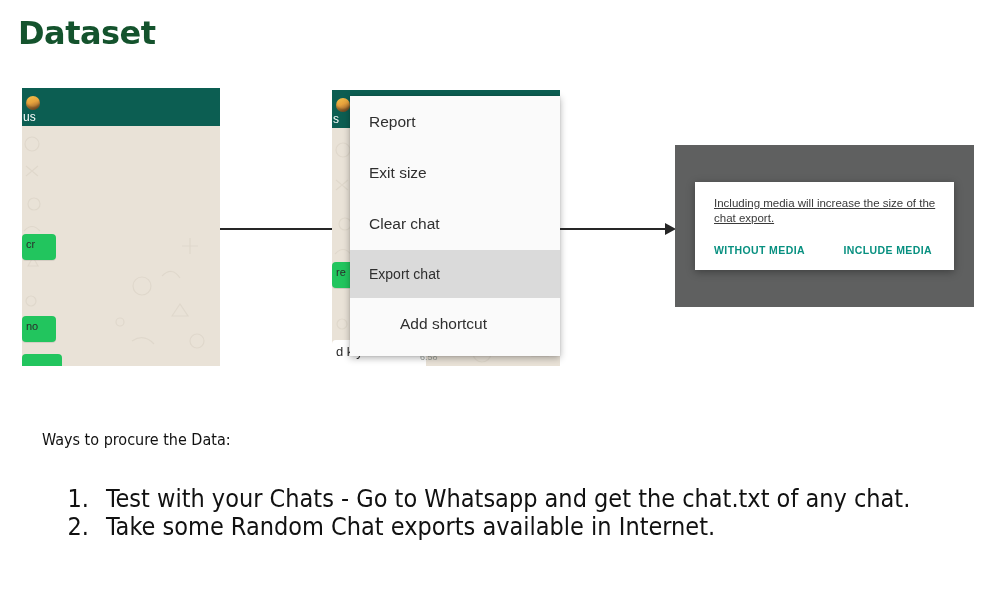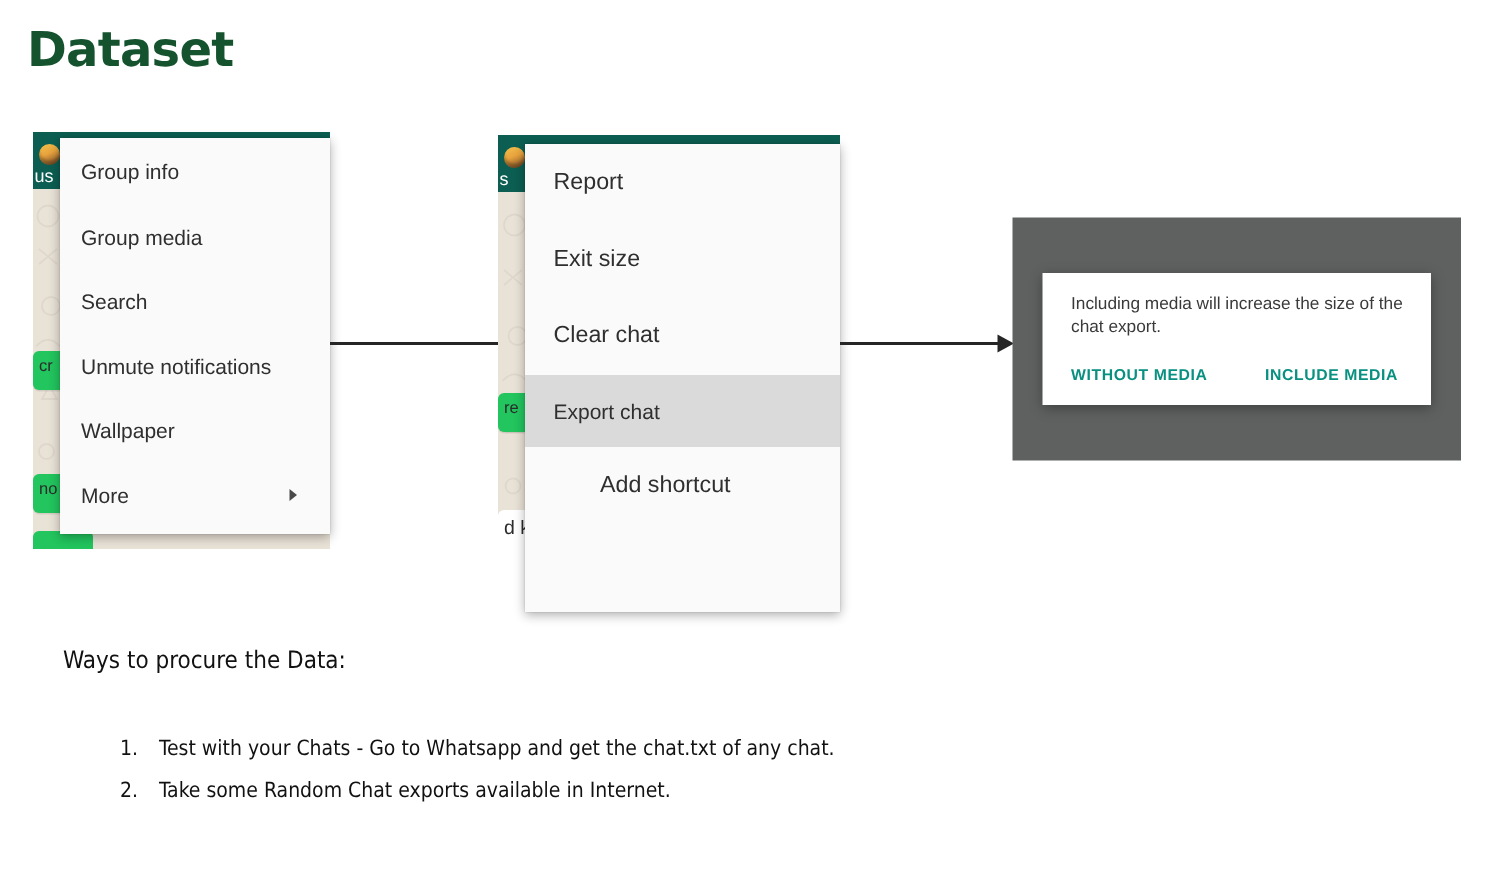--- a/index.html
+++ b/index.html
@@ -77,20 +77,21 @@
     position:absolute;background:#5f6060;
   }
   #dialog-card{
     position:absolute;background:#ffffff;
     box-shadow:0 2px 8px rgba(0,0,0,.35);
   }
   #dialog-message{
     position:absolute;left:19px;top:14px;right:14px;
     font-size:11.5px;line-height:15px;color:#3a3a3a;
     font-family:"Liberation Sans", sans-serif;
+    text-decoration:underline;
   }
   .dlg-btn{
     position:absolute;bottom:14px;
     font-size:10.5px;font-weight:bold;letter-spacing:.4px;
     color:#089080;
     font-family:"Liberation Sans", sans-serif;
     white-space:nowrap;
   }
   #btn-without-media{left:19px;}
   #btn-include-media{right:22px;margin-top:28px;}
@@ -108,21 +109,21 @@
 
   
   #ways-label{
     position:absolute;left:42px;top:430px;
     font-size:16px;color:#111111;
     font-family:"DejaVu Sans Condensed","Liberation Sans",sans-serif;
   }
   #ways-list{
     position:absolute;left:46px;top:485px;right:40px;
     margin:0;padding:0 0 0 50px;
-    font-size:14px;line-height:28px;color:#111111;
+    font-size:25px;line-height:28px;color:#111111;
     font-family:"DejaVu Sans Condensed","Liberation Sans",sans-serif;
   }
   #ways-list li{padding-left:10px;}
 </style>
 </head>
 <body>
 
 <div class="slide">
 
   <div id="page-title">Dataset</div>
@@ -150,41 +151,20 @@
             <circle cx="98" cy="196" r="4"></circle>
           <path d="M160 120 h16 M168 112 v16"></path>
         </g>
       </svg>
       <div class="bubble" style="left:0px;top:108px;width:26px;height:18px;">cr</div>
       <div class="bubble" style="left:0px;top:190px;width:26px;height:18px;">no</div>
       <div class="bubble" style="left:0px;top:228px;width:32px;height:14px;"></div>
     </div>
   </div>
 
-  <div class="menu" id="menu-1" style="left:40px;top:92px;width:180px;height:264px;">
-    <div class="menu-item" style="left:0;top:0;height:44px;padding-left:14px;font-size:14px;">
-      <span>Group info</span>
-    </div>
-    <div class="menu-item" style="height:43px;padding-left:14px;font-size:14px;">
-      <span>Group media</span>
-    </div>
-    <div class="menu-item" style="height:43px;padding-left:14px;font-size:14px;">
-      <span>Search</span>
-    </div>
-    <div class="menu-item" style="height:43px;padding-left:14px;font-size:14px;">
-      <span>Unmute notifications</span>
-    </div>
-    <div class="menu-item" style="height:43px;padding-left:14px;font-size:14px;">
-      <span>Wallpaper</span>
-    </div>
-    <div class="menu-item" style="height:43px;padding-left:14px;font-size:14px;">
-      <span>More</span>
-      <span class="caret"></span>
-    </div>
-  </div>
 
   <div class="arrow" style="left:220px;top:223px;width:127px;">
     <div class="shaft" style="width:117px;"></div>
     <div class="head" style="left:116px;"></div>
   </div>
 
   <div class="phone" id="screen-2" style="left:332px;top:90px;width:228px;height:276px;">
     <div class="appbar">
       <div class="avatar"></div>
       <div class="title">s</div>
@@ -204,21 +184,21 @@
           <path d="M200 228 l8 -12 8 12z"></path>
             <circle cx="215" cy="205" r="6"></circle>
         </g>
       </svg>
       <div class="bubble" style="left:0px;top:134px;width:24px;height:18px;">re</div>
       <div class="bubble green" style="left:0px;top:212px;width:86px;height:24px;background:#ffffff;font-size:13px;">d kiye na?</div>
       <div class="stamp" style="left:88px;top:224px;">6:58</div>
     </div>
   </div>
 
-  <div class="menu" id="menu-2" style="left:350px;top:96px;width:210px;height:312px;">
+  <div class="menu" id="menu-2" style="left:350px;top:96px;width:210px;height:260px;">
     <div class="menu-item" style="height:51px;padding-left:19px;font-size:15.5px;">
       <span>Report</span>
     </div>
     <div class="menu-item" style="height:51px;padding-left:19px;font-size:15.5px;">
       <span>Exit size</span>
     </div>
     <div class="menu-item" style="height:52px;padding-left:19px;font-size:15.5px;">
       <span>Clear chat</span>
     </div>
     <div class="menu-item sel" style="height:48px;padding-left:19px;font-size:14px;">

